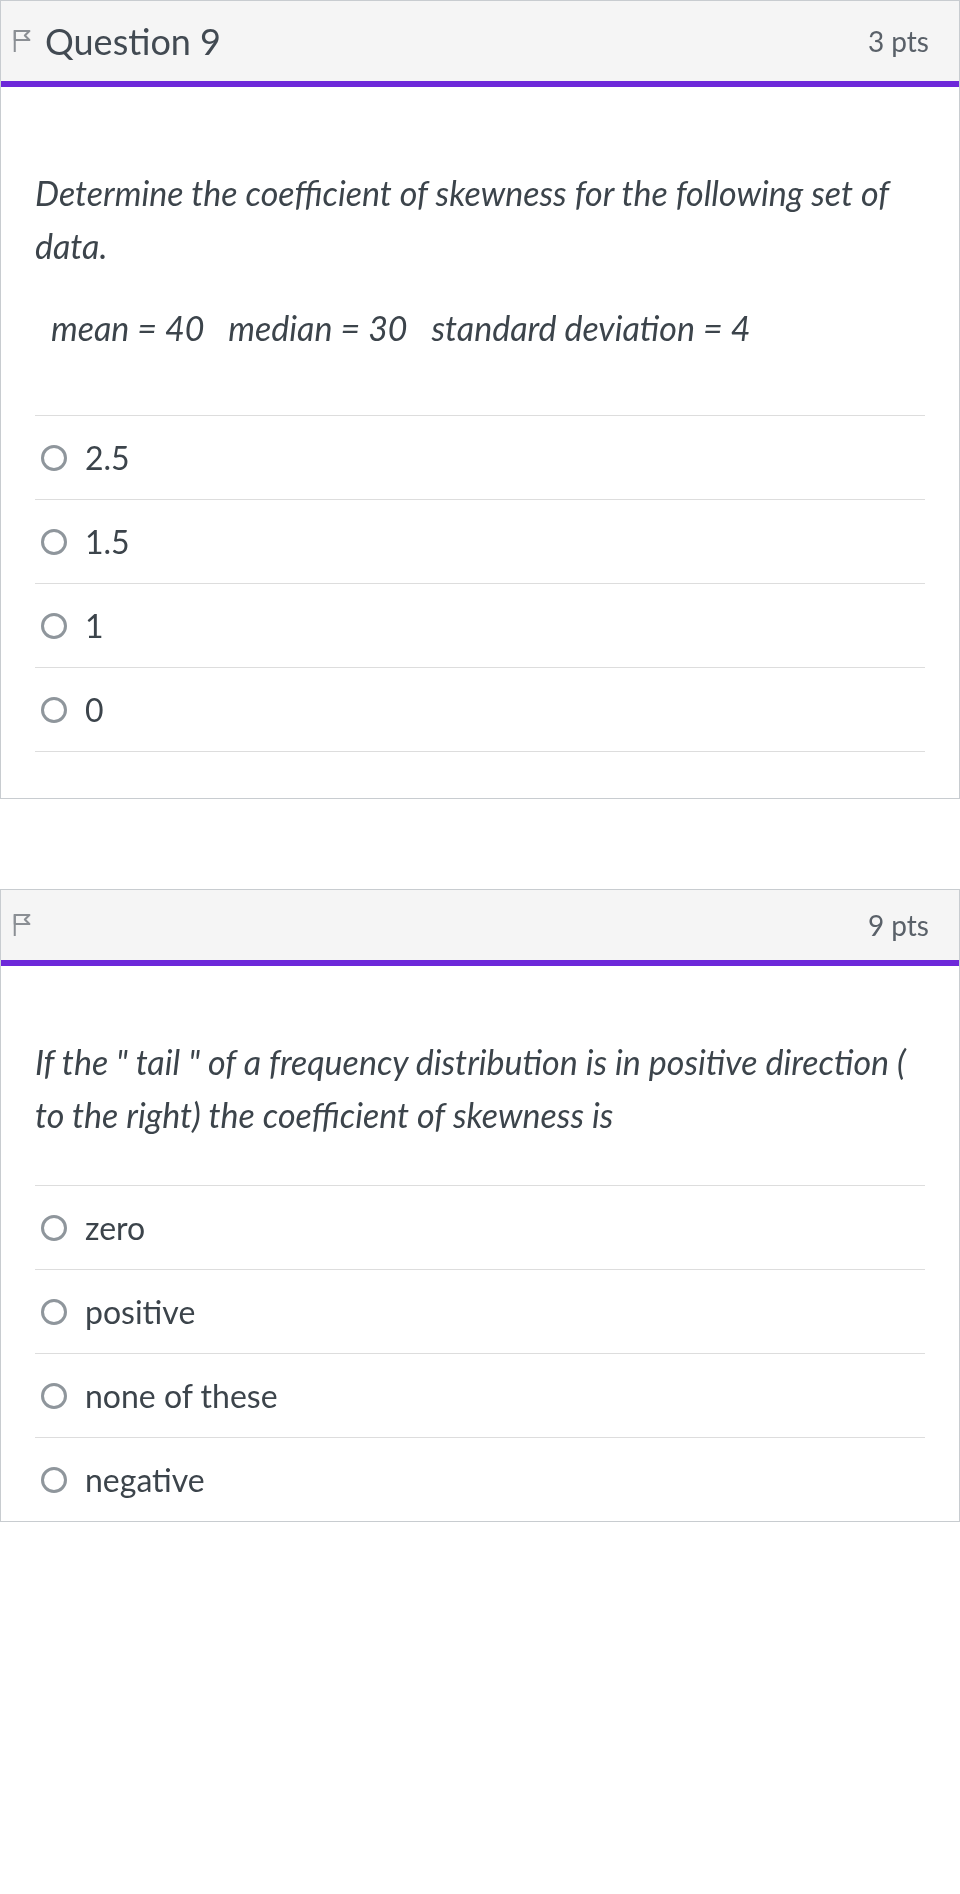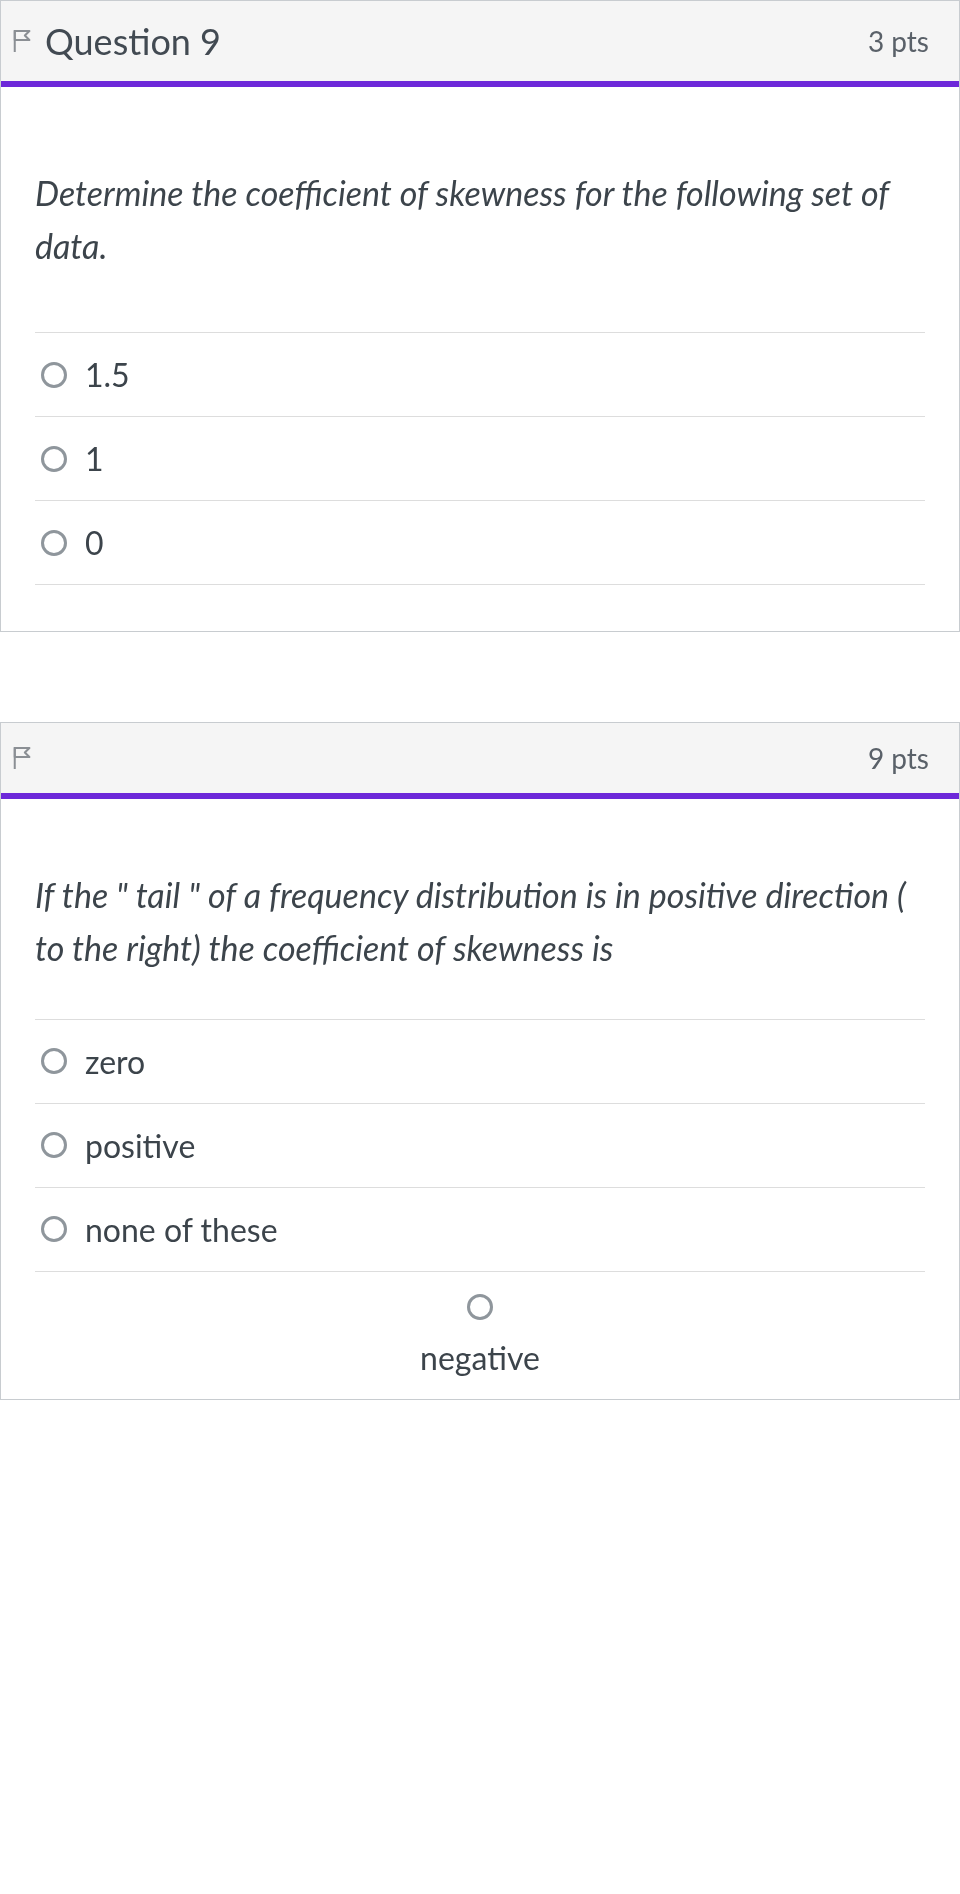--- a/index.html
+++ b/index.html
@@ -52,41 +52,46 @@
   .option-row:last-child { border-bottom: 1px solid #ddd; }
   .radio {
     width: 26px; height: 26px;
     border: 3px solid #8f969c;
     border-radius: 50%;
     flex-shrink: 0;
   }
   .opt-label { font-size: 32px; color: #3c444b; font-weight: 400; }
   .q10 .question-body { padding-top: 70px; padding-bottom: 0; }
   .q10 .options { margin-top: 44px; }
-  .q10 .option-row:last-child { border-bottom: none; flex-direction: column; }
+  .q10 .option-row:last-child { border-bottom: none; }
 </style>
 </head>
 <body>
 
 <div class="question-card">
   <div class="question-header">
     <div class="q-left">
       <span class="flag-icon">
         <svg viewBox="0 0 24 28">
             <path d="M3 2 L3 26" stroke="#8b8f94" stroke-width="2.2" fill="none"></path>
             <path d="M3 3 L19 3 L14 8 L19 13 L3 13 Z" fill="none" stroke="#8b8f94" stroke-width="2.2" stroke-linejoin="round"></path>
           </svg>
       </span>
       <span class="q-title">Question 9</span>
     </div>
     <span class="q-pts">3 pts</span>
   </div>
   <div class="question-body">
     <p class="prompt">Determine the coefficient of skewness for the following set of data.</p>
+    <p class="prompt secondary" style="white-space: pre-wrap;">  mean = 40   median = 30   standard deviation = 4</p>
     <div class="options">
+      <div class="option-row">
+        <span class="radio"></span>
+        <span class="opt-label">2.5</span>
+      </div>
       <div class="option-row">
         <span class="radio"></span>
         <span class="opt-label">1.5</span>
       </div>
       <div class="option-row">
         <span class="radio"></span>
         <span class="opt-label">1</span>
       </div>
       <div class="option-row">
         <span class="radio"></span>

